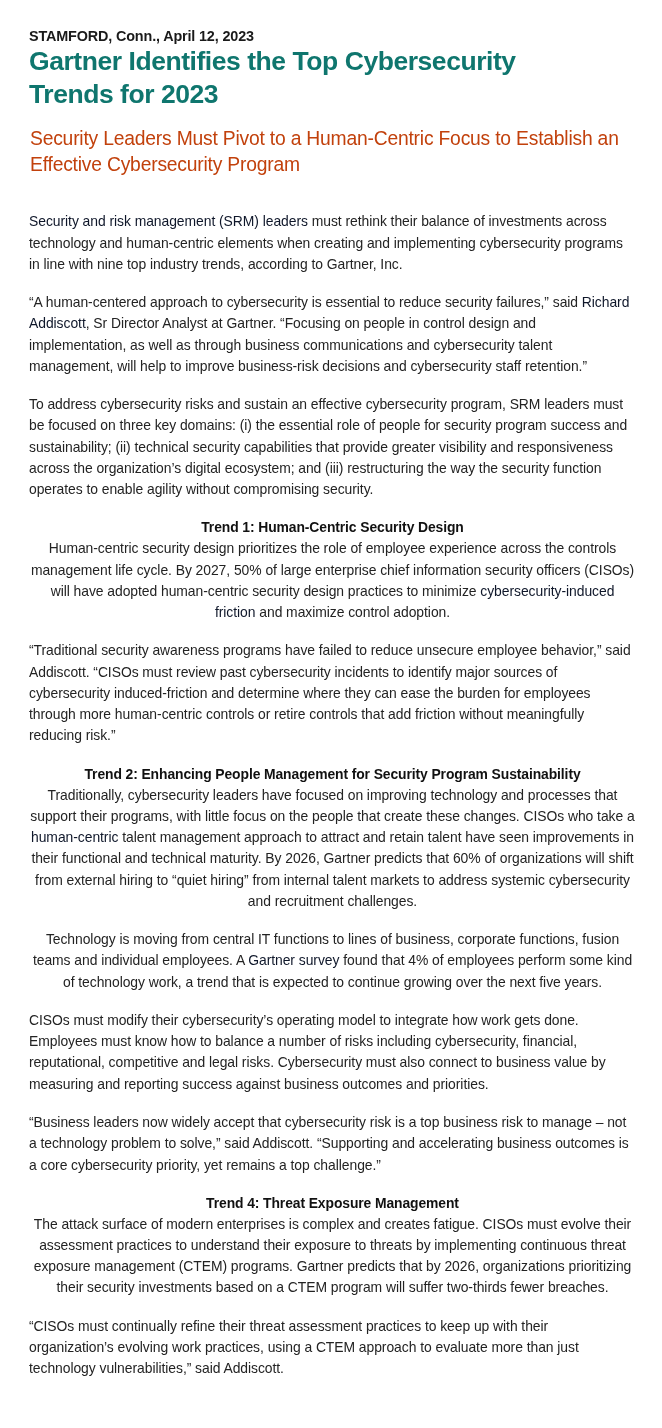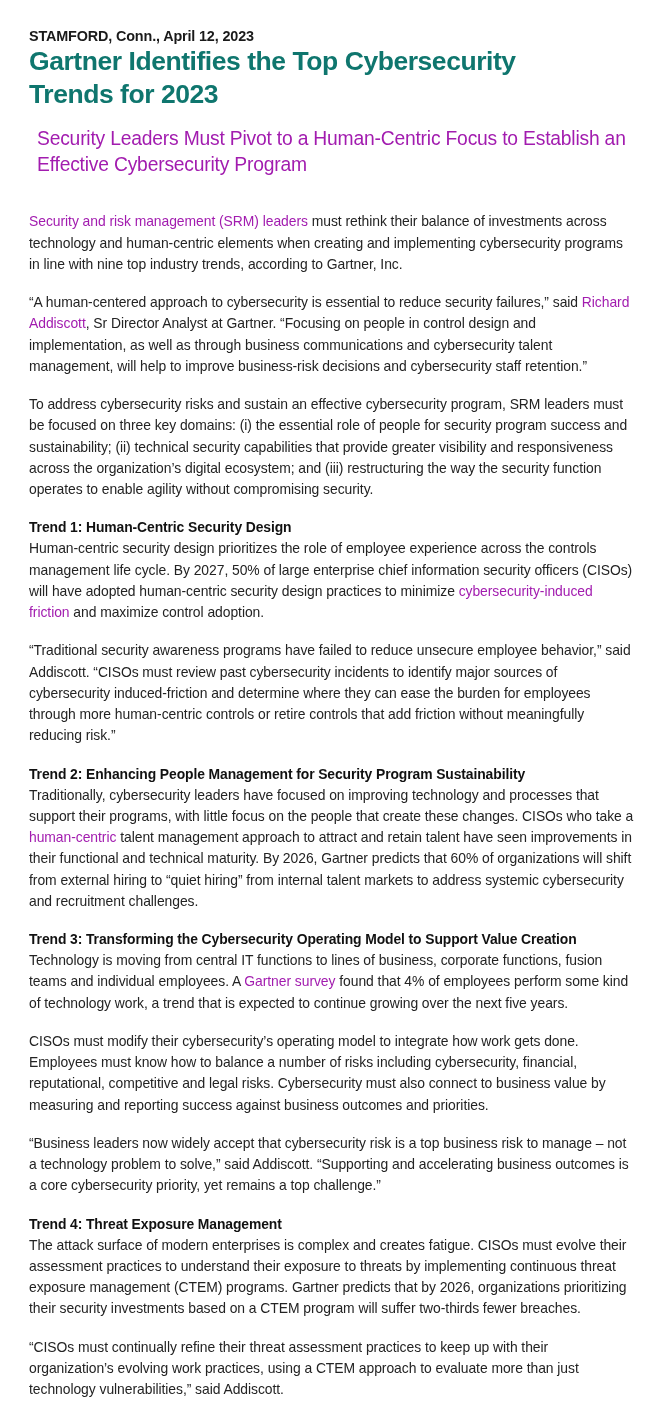--- a/index.html
+++ b/index.html
@@ -41,44 +41,44 @@
     letter-spacing: -0.45px;
     color: #0f766e;
     margin: 0 0 16px 0;
     max-width: 570px;
   }
   h2.subhead {
     font-size: 19.3px;
     line-height: 1.33;
     font-weight: 400;
     letter-spacing: -0.2px;
-    color: #a21caf;
-    margin: 0 0 34px 8px;
+    color: #c2410c;
+    margin: 0 0 34px 1px;
   }
   p.body {
     font-size: 13.9px;
     line-height: 1.53;
     margin: 0 0 17px 0;
     letter-spacing: -0.05px;
     color: #232323;
   }
   a.link {
-    color: #a21caf;
+    color: #0f172a;
     text-decoration: none;
     cursor: pointer;
   }
   .trend-head {
     font-size: 13.9px;
     font-weight: 700;
     line-height: 1.5;
     letter-spacing: -0.1px;
     color: #111111;
     margin: 0;
   }
-  .trend-block { margin-bottom: 17px; }
+  .trend-block { margin-bottom: 17px; text-align: center; }
   .trend-block p.body { margin-bottom: 0; }
 </style>
 </head>
 <body>
 
 <div class="page">
   <div class="inner">
 
     <div class="dateline">STAMFORD, Conn., April 12, 2023</div>
 
@@ -99,21 +99,20 @@
     </div>
 
     <p class="body">“Traditional security awareness programs have failed to reduce unsecure employee behavior,” said Addiscott. “CISOs must review past cybersecurity incidents to identify major sources of cybersecurity induced-friction and determine where they can ease the burden for employees through more human-centric controls or retire controls that add friction without meaningfully reducing risk.”</p>
 
     <div class="trend-block">
       <div class="trend-head">Trend 2: Enhancing People Management for Security Program Sustainability</div>
       <p class="body"><span>Traditionally, cybersecurity leaders have focused on improving technology and processes that support their programs, with little focus on the people that create these changes. CISOs who take a </span><a class="link">human-centric</a><span> talent management approach to attract and retain talent have seen improvements in their functional and technical maturity. By 2026, Gartner predicts that 60% of organizations will shift from external hiring to “quiet hiring” from internal talent markets to address systemic cybersecurity and recruitment challenges.</span></p>
     </div>
 
     <div class="trend-block">
-      <div class="trend-head">Trend 3: Transforming the Cybersecurity Operating Model to Support Value Creation</div>
       <p class="body"><span>Technology is moving from central IT functions to lines of business, corporate functions, fusion teams and individual employees. A </span><a class="link">Gartner survey</a><span> found that 4% of employees perform some kind of technology work, a trend that is expected to continue growing over the next five years.</span></p>
     </div>
 
     <p class="body">CISOs must modify their cybersecurity’s operating model to integrate how work gets done. Employees must know how to balance a number of risks including cybersecurity, financial, reputational, competitive and legal risks. Cybersecurity must also connect to business value by measuring and reporting success against business outcomes and priorities.</p>
 
     <p class="body">“Business leaders now widely accept that cybersecurity risk is a top business risk to manage – not a technology problem to solve,” said Addiscott. “Supporting and accelerating business outcomes is a core cybersecurity priority, yet remains a top challenge.”</p>
 
     <div class="trend-block">
       <div class="trend-head">Trend 4: Threat Exposure Management</div>
       <p class="body">The attack surface of modern enterprises is complex and creates fatigue. CISOs must evolve their assessment practices to understand their exposure to threats by implementing continuous threat exposure management (CTEM) programs. Gartner predicts that by 2026, organizations prioritizing their security investments based on a CTEM program will suffer two-thirds fewer breaches.</p>

